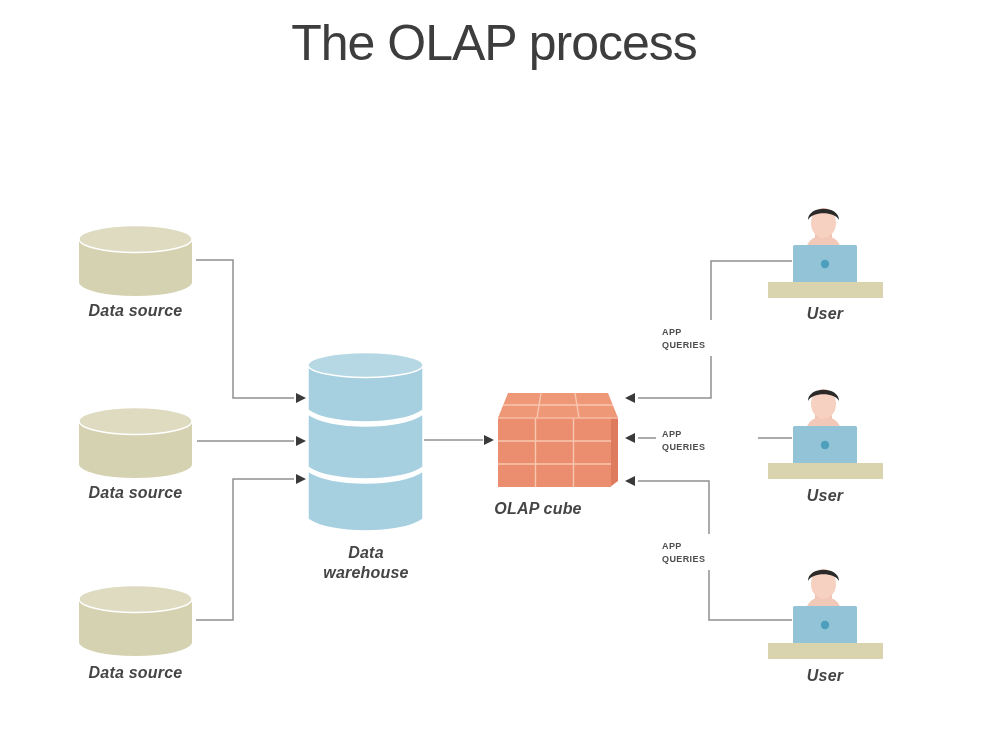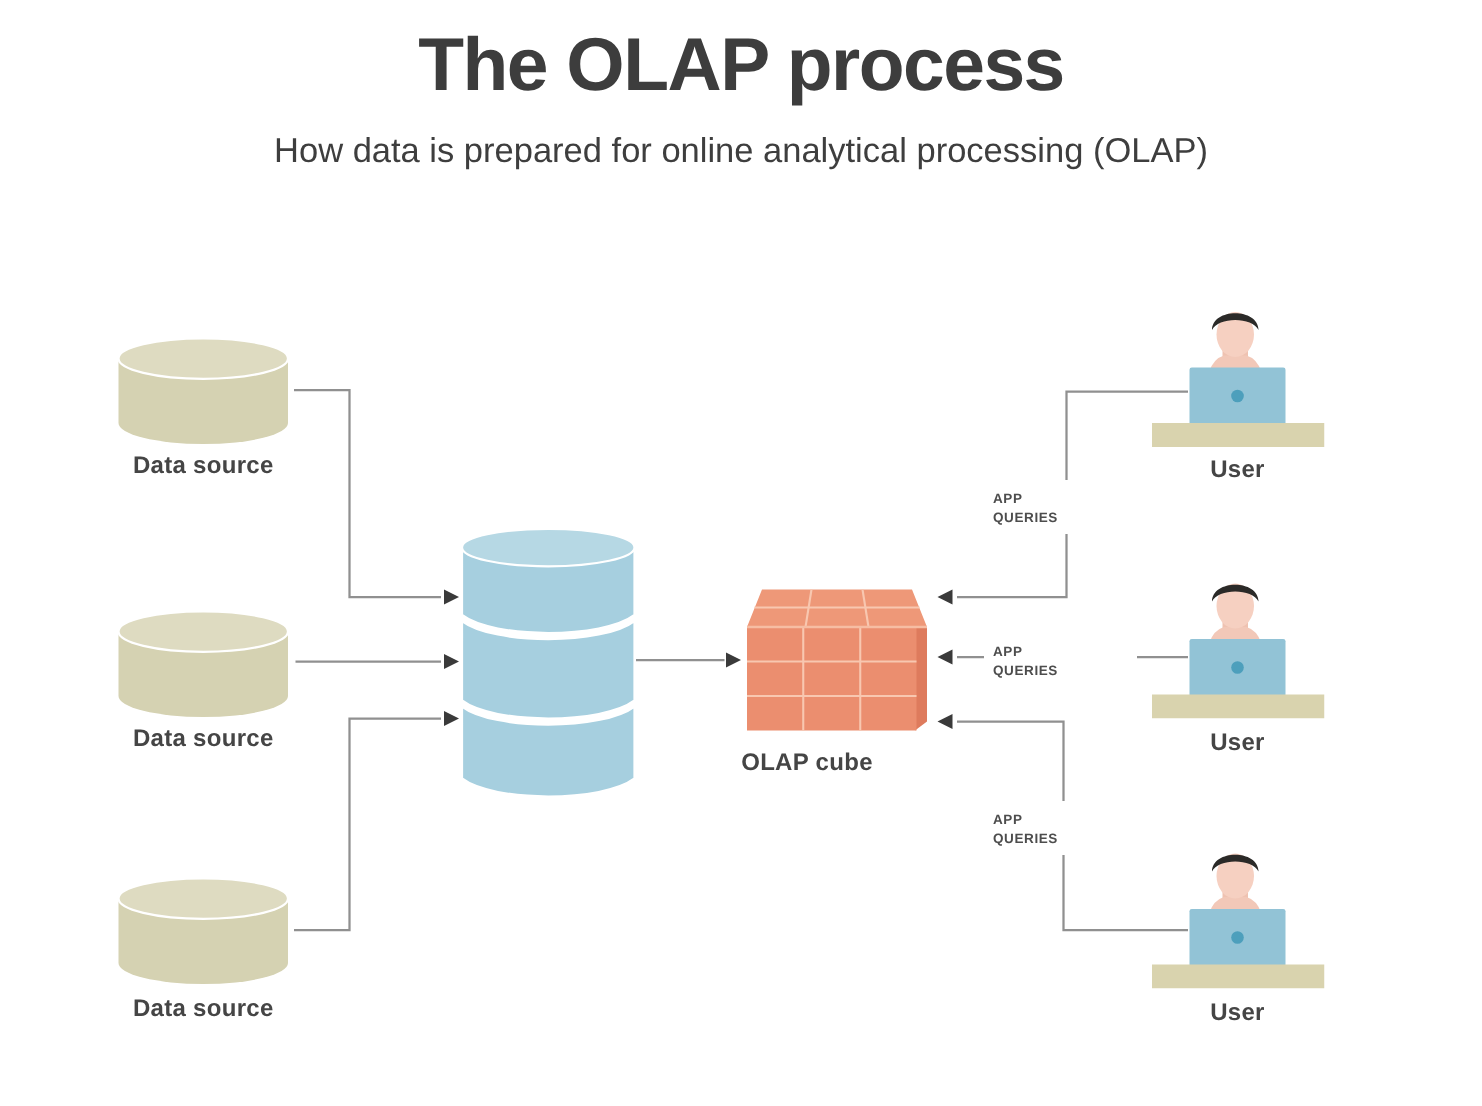--- a/index.html
+++ b/index.html
@@ -2,45 +2,44 @@
 <html><head>
 <meta charset="utf-8">
 <style>
   html,body { margin:0; padding:0; background:#ffffff; }
   .canvas {
     position:relative; width:988px; height:737px; background:#ffffff;
     font-family:"Liberation Sans", sans-serif; overflow:hidden;
   }
   .title {
     position:absolute; top:16px; left:0; width:100%; margin:0;
-    text-align:center; font-size:50px; line-height:54px; font-weight:bold;
+    text-align:center; font-size:50px; line-height:54px; font-weight:normal;
     letter-spacing:-1px; color:#3d3d3d;
   }
   .subtitle {
     position:absolute; top:86px; left:0; width:100%;
     text-align:center; font-size:23px; line-height:28px; color:#3e3e3e;
   }
   .edges { position:absolute; left:0; top:0; z-index:1; }
   .node { position:absolute; z-index:2; line-height:0; }
   .nlabel {
     position:absolute; z-index:2; font-weight:bold; font-size:16px;
-    line-height:20px; color:#454545; text-align:center; letter-spacing:0.2px;
+    line-height:20px; color:#454545; text-align:center; letter-spacing:0.2px;font-style:italic;
   }
   .equery {
     position:absolute; z-index:2; font-size:9px; font-weight:bold;
     line-height:13px; letter-spacing:0.4px; color:#4d4d4d; text-align:left;
   }
 </style>
 </head>
 <body>
 
 <div class="canvas">
 
   <h1 class="title">The OLAP process</h1>
-  <div class="subtitle">How data is prepared for online analytical processing (OLAP)</div>
 
   <svg class="edges" width="988" height="737" viewBox="0 0 988 737">
     <g stroke="#909090" stroke-width="1.5" fill="none">
       <path d="M196 260 H233 V398 H294"></path>
       <path d="M197 441 H294"></path>
       <path d="M196 620 H233 V479 H294"></path>
       <path d="M424 440 H483"></path>
       <path d="M792 261 H711 V320 M711 356 V398 H638"></path>
       <path d="M792 438 H758 M656 438 H638"></path>
       <path d="M792 620 H709 V570 M709 534 V481 H638"></path>
@@ -81,20 +80,21 @@
   <div class="nlabel" style="left:60px; top:663px; width:151px;">Data source</div>
 
   <div class="node" style="left:307px; top:352px;">
     <svg width="117" height="181" viewBox="0 0 117 181">
       <path d="M1 119 C22 135 95 135 116 119 V167 C95 183 22 183 1 167 Z" fill="#a6cfdf" stroke="#ffffff" stroke-width="1.5"></path>
       <path d="M1 62 C22 78 95 78 116 62 V115 C95 131 22 131 1 115 Z" fill="#a6cfdf" stroke="#ffffff" stroke-width="1.5"></path>
       <path d="M1 13 C22 29 95 29 116 13 V58 C95 74 22 74 1 58 Z" fill="#a6cfdf" stroke="#ffffff" stroke-width="1.5"></path>
       <ellipse cx="58.5" cy="13" rx="57.5" ry="12.5" fill="#b6d8e4" stroke="#ffffff" stroke-width="1.5"></ellipse>
     </svg>
   </div>
+  <div class="nlabel" style="left:316px; top:543px; width:100px;">Data warehouse</div>
 
   <div class="node" style="left:497px; top:392px;">
     <svg width="126" height="97" viewBox="0 0 126 97">
       <polygon points="11,1 111,1 121,26 1,26" fill="#ee9878"></polygon>
       <polygon points="113,26 121,26 121,89 113,95" fill="#de7b5d"></polygon>
       <rect x="1" y="26" width="113" height="69" fill="#eb8e6f"></rect>
       <g stroke="#f8c7b0" stroke-width="1.4" fill="none">
         <line x1="44" y1="1" x2="40" y2="26"></line>
         <line x1="78" y1="1" x2="82" y2="26"></line>
         <line x1="6" y1="13" x2="116" y2="13"></line>

